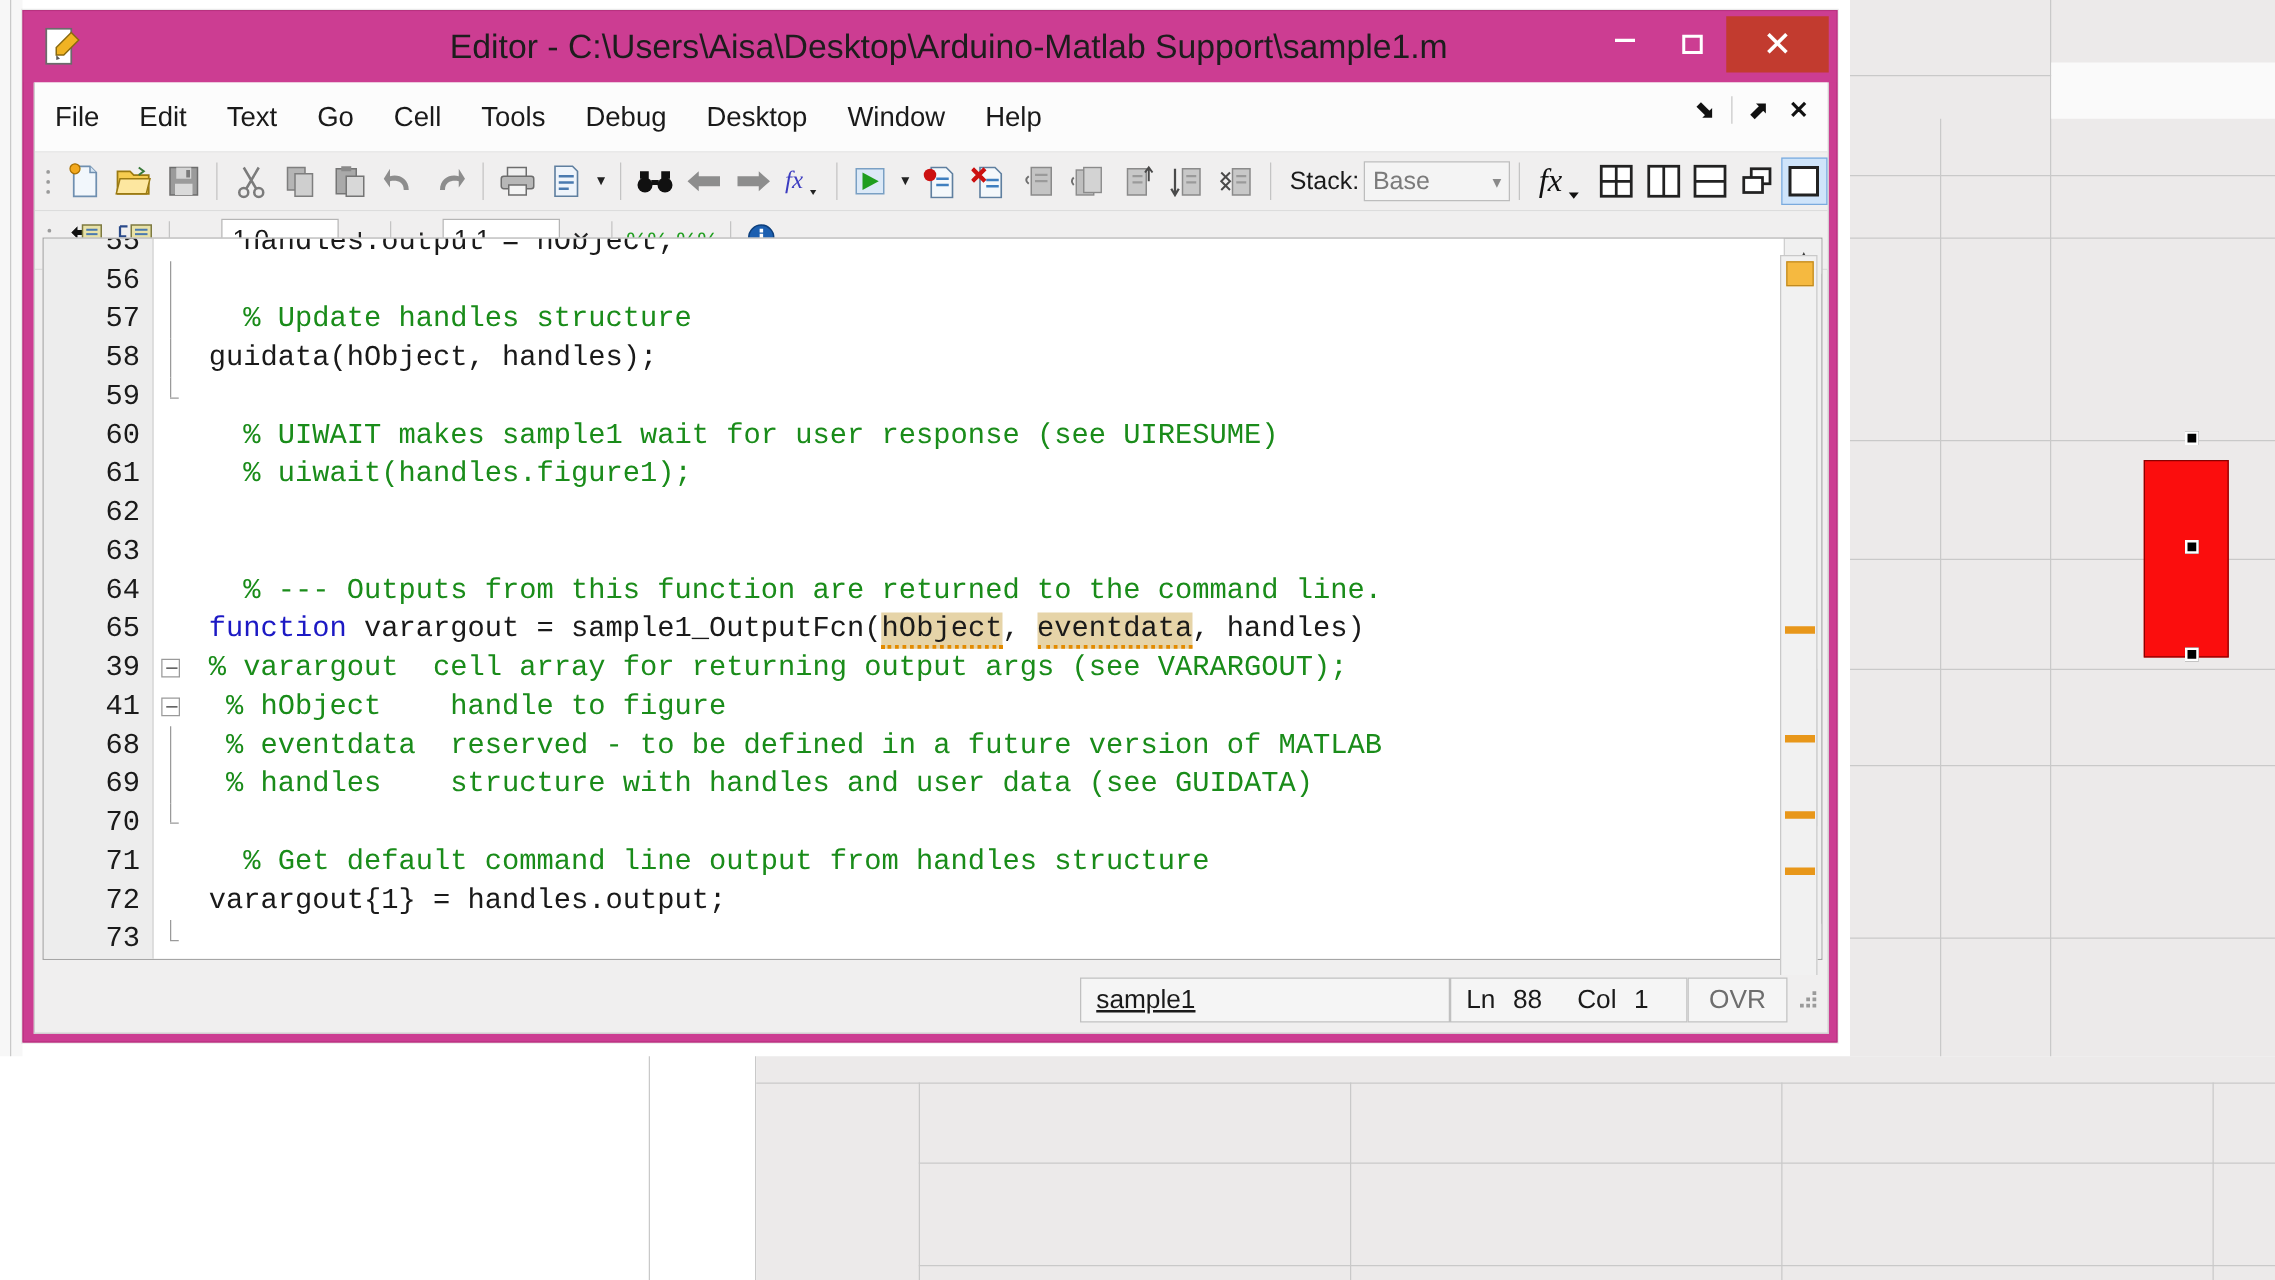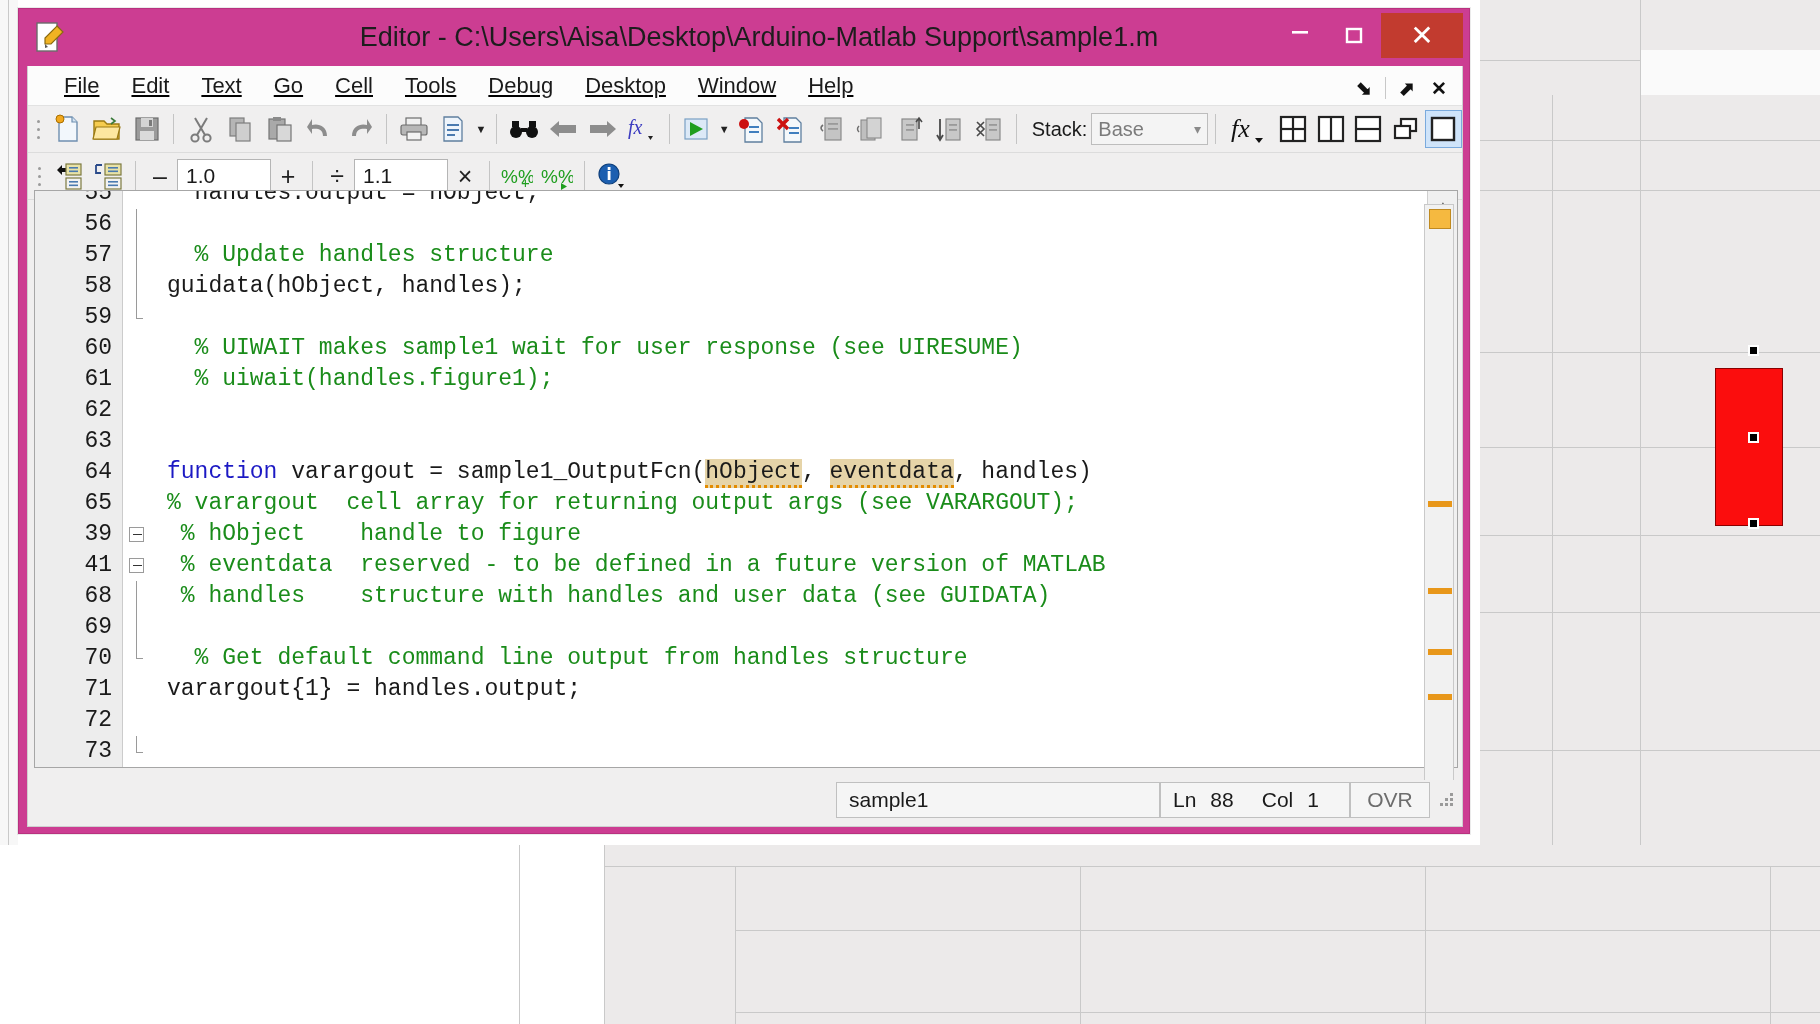--- a/index.html
+++ b/index.html
@@ -89,27 +89,25 @@
     position: absolute;
     left: 8px; top: 57px;
     width: 1436px; height: 761px;
     background: #f0efef;
     border: 1px solid #cfcfcf;
     border-top: none;
   }
 
   
   #menubar {
-    height: 40px;
+    height: 56px;
     background: #fcfcfc;
     display: flex; align-items: center;
-    padding-left: 20px;
     position: relative;
     border-bottom: 1px solid #e2e2e2;
-    text-decoration: underline;
   }
   .menu-item {
     padding: 0 16px;
     font-size: 22px;
     color: #1a1a1a;
     cursor: default;
   }
   #menubar-right {
     position: absolute; right: 10px; top: 0;
     height: 44px; display: flex; align-items: center; gap: 6px;
@@ -286,21 +284,21 @@
     display:flex; align-items:center; justify-content:flex-end;
   }
   .sb-field {
     height: 36px;
     border: 1px solid #c0c0c0;
     background: #f5f5f5;
     display:flex; align-items:center;
     font-size: 21px; color:#1a1a1a;
     padding: 0 12px;
   }
-  #sb-name { width: 324px; }
+  #sb-name { width: 296px; text-decoration: underline; }
   #sb-ln { width: 190px; gap: 14px; }
   #sb-ovr { width: 80px; justify-content:center; color:#6d6d6d; }
   #sb-grip {
     width: 22px; height:22px; margin-left:6px;
     position:relative;
   }
   #sb-grip i {
     position:absolute; width:3px; height:3px; background:#9a9a9a;
   }
 </style>
@@ -755,20 +753,21 @@
       <div id="code-text" style="margin-top: -16px;">
           <div class="codeline"><span>  handles.output = hObject;</span></div>
           <div class="codeline"><span></span></div>
           <div class="codeline"><span class="cmt">  % Update handles structure</span></div>
           <div class="codeline"><span>guidata(hObject, handles);</span></div>
           <div class="codeline"><span></span></div>
           <div class="codeline"><span class="cmt">  % UIWAIT makes sample1 wait for user response (see UIRESUME)</span></div>
           <div class="codeline"><span class="cmt">  % uiwait(handles.figure1);</span></div>
           <div class="codeline"><span></span></div>
           <div class="codeline"><span></span></div>
+          <div class="codeline"><span class="cmt">  % --- Outputs from this function are returned to the command line.</span></div>
           <div class="codeline"><span class="kw">function</span><span> varargout = sample1_OutputFcn(</span><span class="hl squig">hObject</span><span>, </span><span class="hl squig">eventdata</span><span>, handles)</span></div>
           <div class="codeline"><span class="cmt">% varargout  cell array for returning output args (see VARARGOUT);</span></div>
           <div class="codeline"><span class="cmt"> % hObject    handle to figure</span></div>
           <div class="codeline"><span class="cmt"> % eventdata  reserved - to be defined in a future version of MATLAB</span></div>
           <div class="codeline"><span class="cmt"> % handles    structure with handles and user data (see GUIDATA)</span></div>
           <div class="codeline"><span></span></div>
           <div class="codeline"><span class="cmt">  % Get default command line output from handles structure</span></div>
           <div class="codeline"><span>varargout{1} = handles.output;</span></div>
         </div>
       <div id="vscroll">

